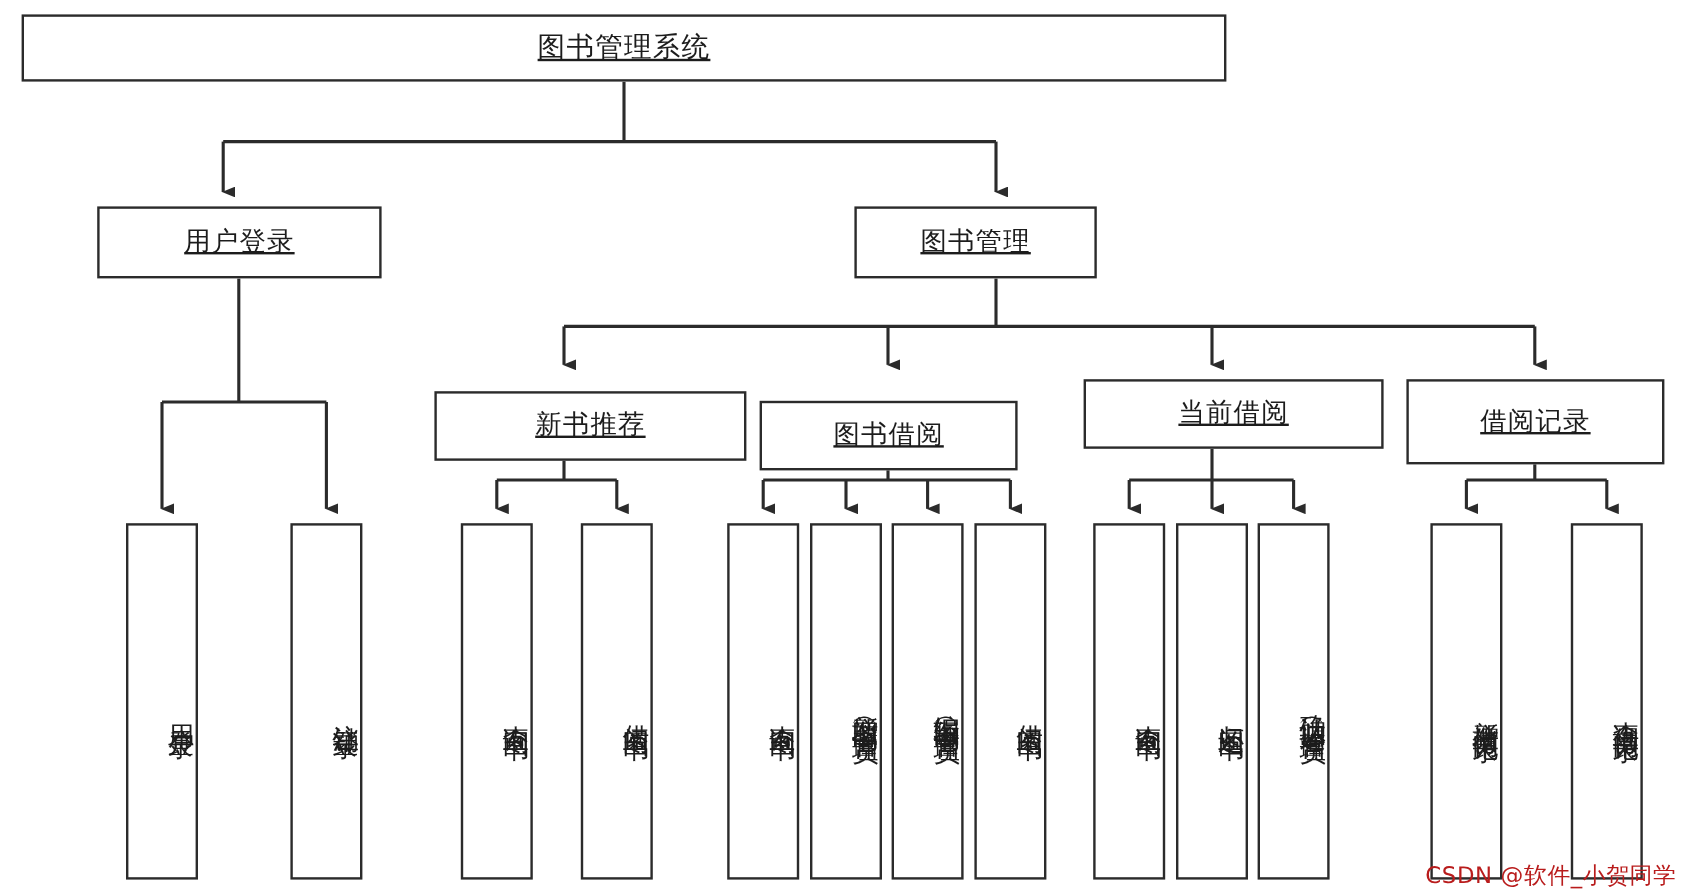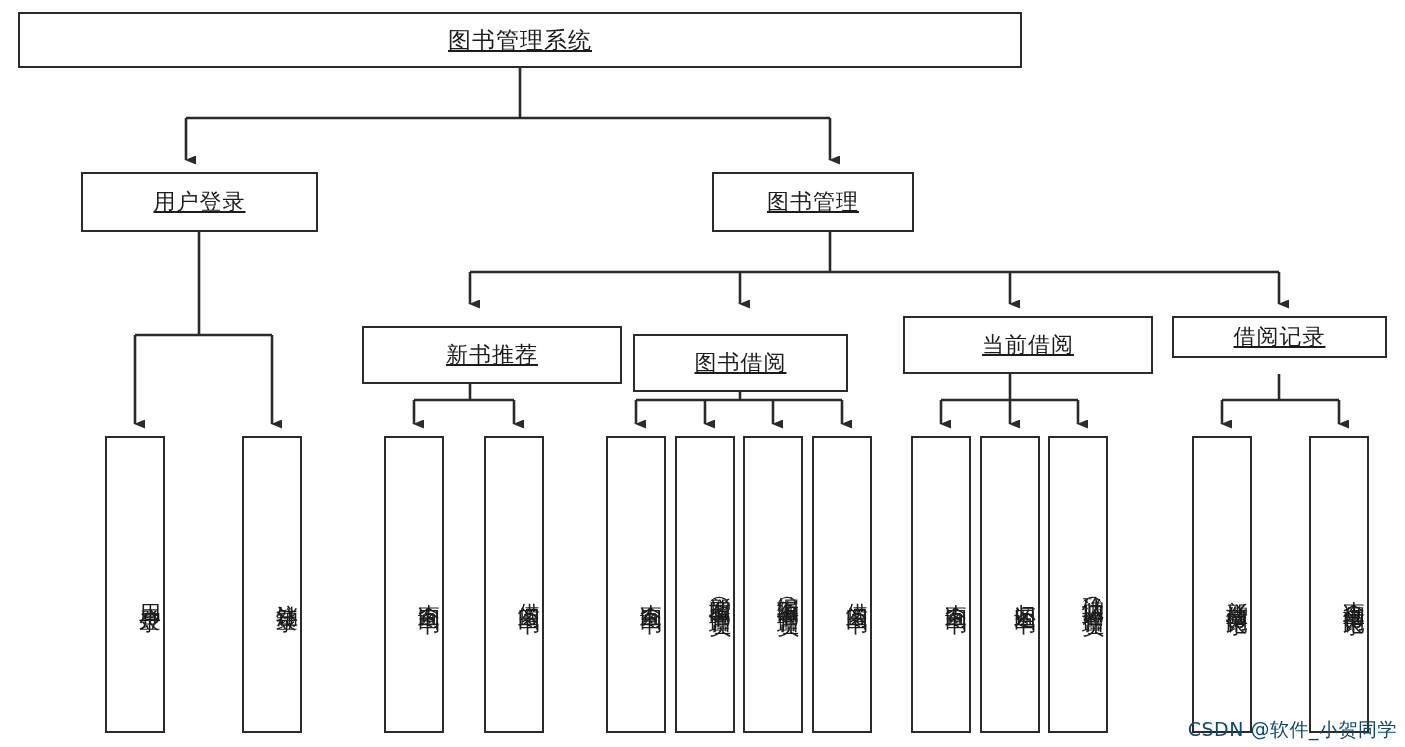--- a/index.html
+++ b/index.html
@@ -59,21 +59,21 @@
   .node.v .lbl {
     writing-mode: vertical-rl;
     text-orientation: upright;
     white-space: nowrap;
   }
   .watermark {
     position: absolute;
     right: 8px;
     bottom: 4px;
     font-size: 19px;
-    color: #0c4a6e;
+    color: #b91c1c;
     letter-spacing: 0.5px;
     z-index: 3;
     user-select: none;
   }
 </style>
 </head>
 <body>
 
 <div id="canvas">
 
@@ -140,21 +140,21 @@
 
   <div class="node h" style="left:362px; top:326px; width:260px; height:58px;">
     <span class="lbl">新书推荐</span>
   </div>
   <div class="node h" style="left:633px; top:334px; width:215px; height:58px;">
     <span class="lbl">图书借阅</span>
   </div>
   <div class="node h" style="left:903px; top:316px; width:250px; height:58px;">
     <span class="lbl">当前借阅</span>
   </div>
-  <div class="node h" style="left:1172px; top:316px; width:215px; height:42px;text-align:right;">
+  <div class="node h" style="left:1172px; top:316px; width:215px; height:71px;text-align:right;">
     <span class="lbl">借阅记录</span>
   </div>
 
   <div class="node v" style="left:105px; top:436px; width:60px; height:297px;">
     <span class="lbl">用户登录</span>
   </div>
   <div class="node v" style="left:242px; top:436px; width:60px; height:297px;">
     <span class="lbl">注销登录</span>
   </div>
 

